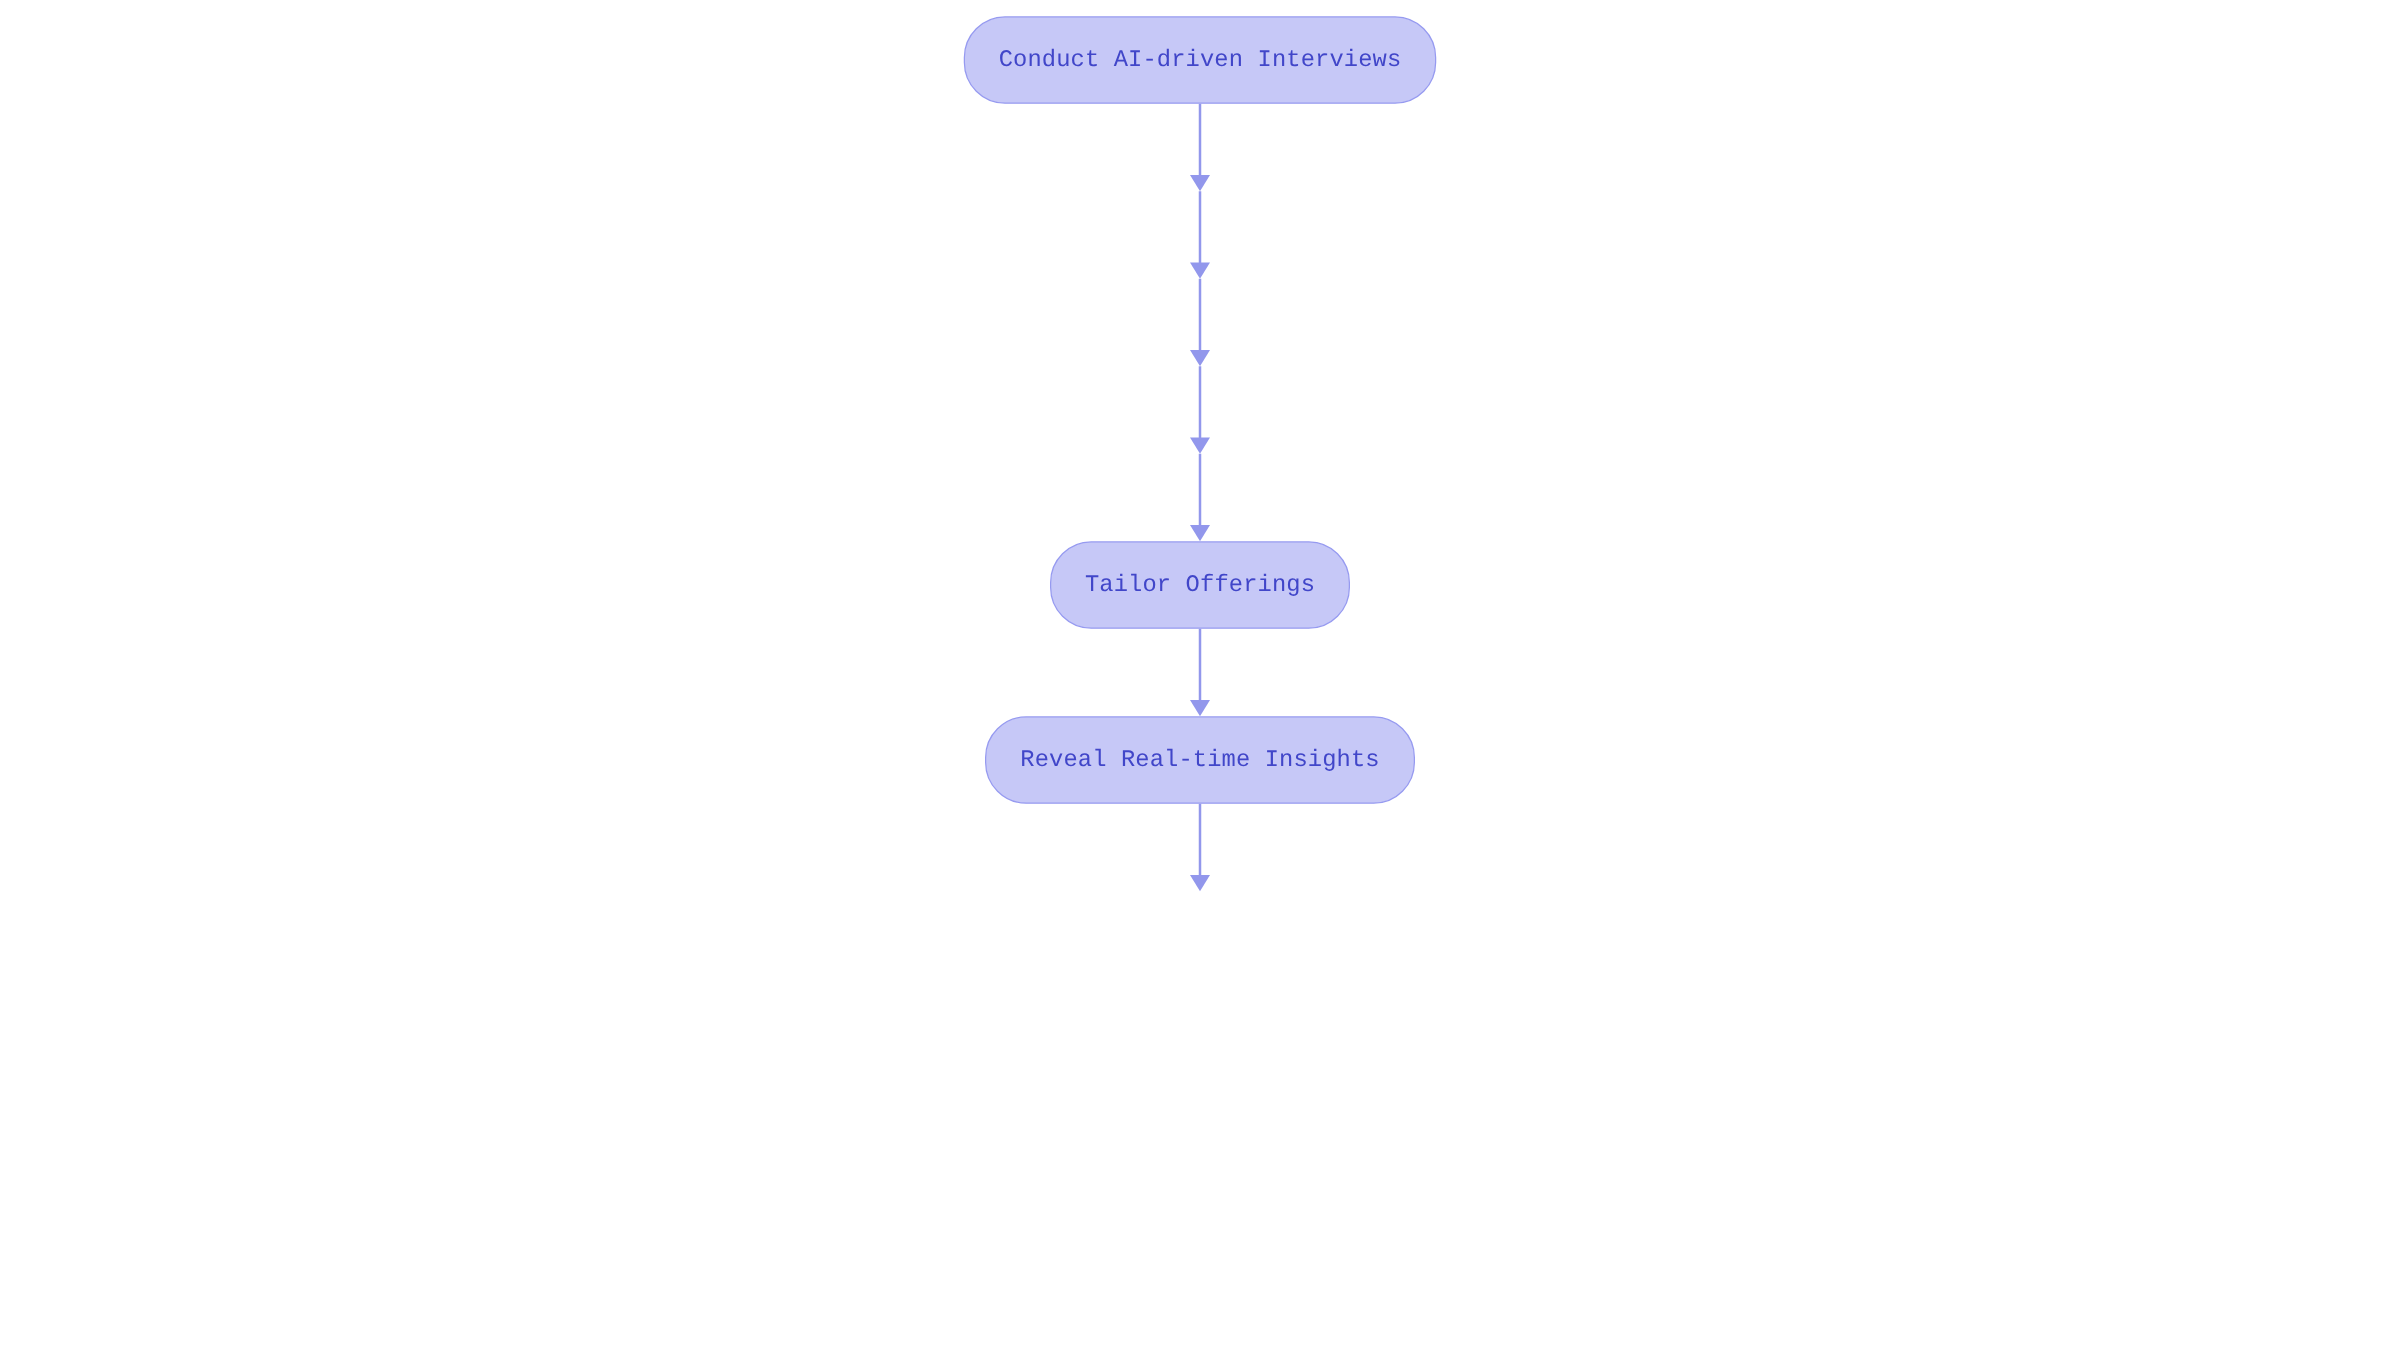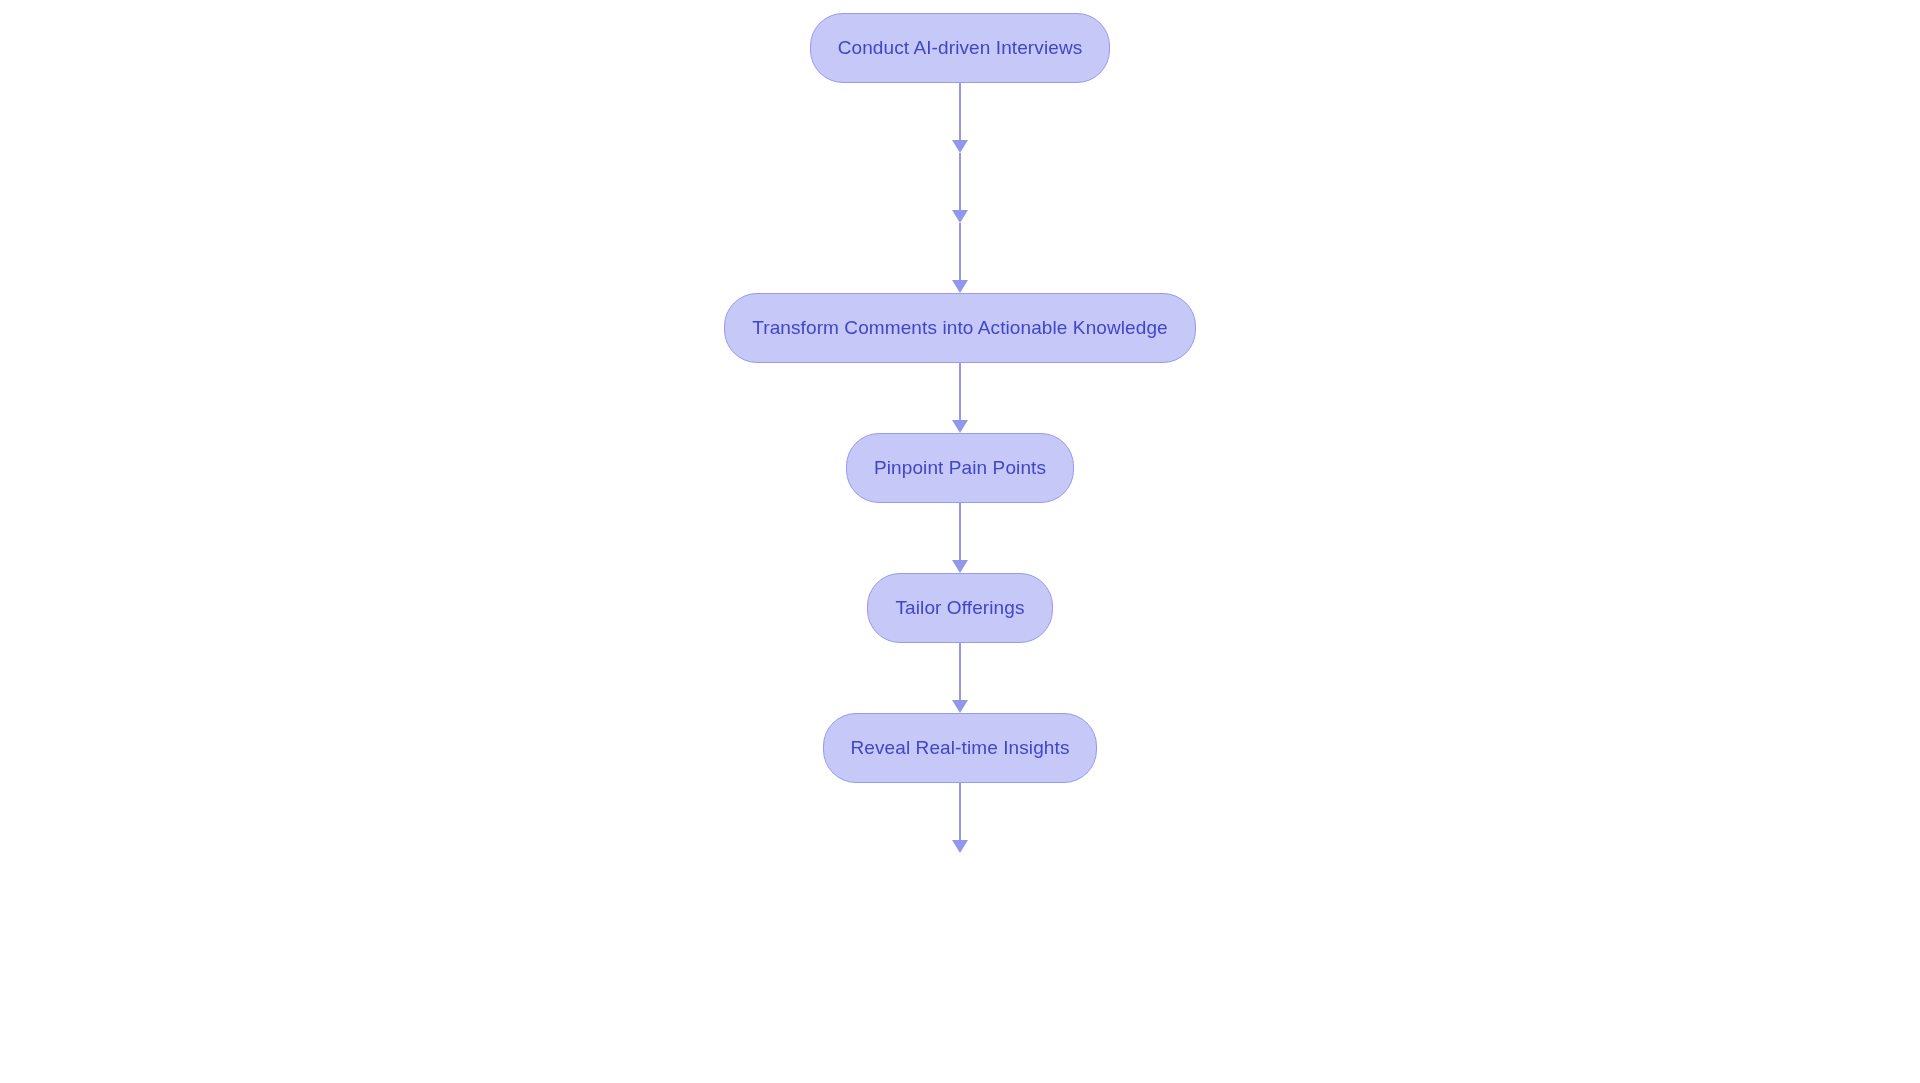--- a/index.html
+++ b/index.html
@@ -35,20 +35,21 @@
     border: 1.5px solid var(--node-border);
     border-radius: 33px;
     flex: 0 0 auto;
   }
   .node-label {
     color: var(--node-text);
     font-size: 19px;
     font-weight: 500;
     letter-spacing: 0.1px;
     white-space: nowrap;
+    font-family: Liberation Mono, monospace;
   }
   .arrow {
     height: 70px;
     width: 20px;
     display: flex;
     flex-direction: column;
     align-items: center;
     flex: 0 0 auto;
   }
   .arrow-line {
@@ -85,32 +86,26 @@
     <div class="arrow-line"></div>
     <div class="arrow-head"></div>
   </div>
 
 
   <div class="arrow">
     <div class="arrow-line"></div>
     <div class="arrow-head"></div>
   </div>
 
-  <div class="node">
-    <span class="node-label">Transform Comments into Actionable Knowledge</span>
-  </div>
 
   <div class="arrow">
     <div class="arrow-line"></div>
     <div class="arrow-head"></div>
   </div>
 
-  <div class="node">
-    <span class="node-label">Pinpoint Pain Points</span>
-  </div>
 
   <div class="arrow">
     <div class="arrow-line"></div>
     <div class="arrow-head"></div>
   </div>
 
   <div class="node">
     <span class="node-label">Tailor Offerings</span>
   </div>
 

